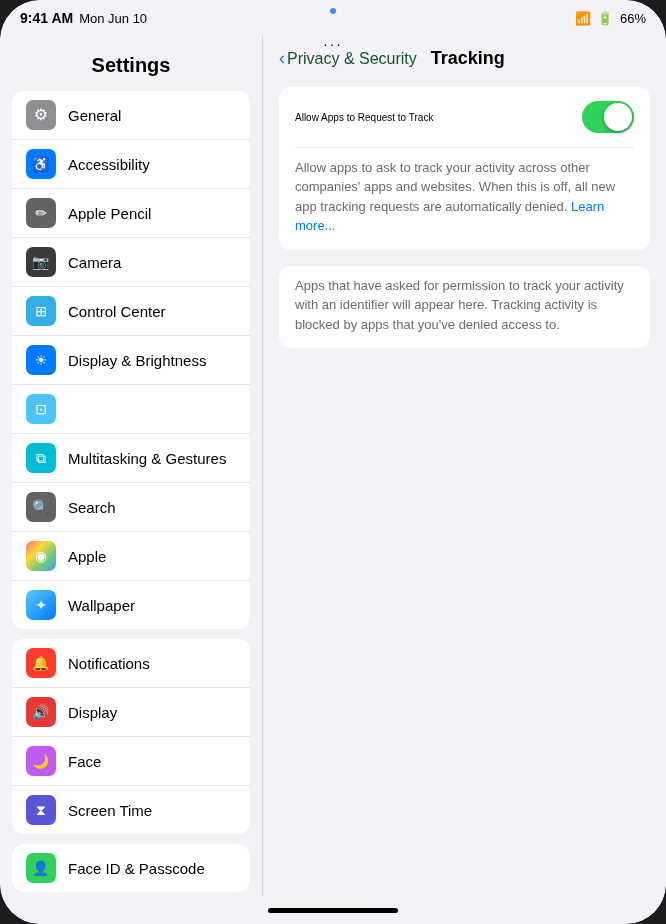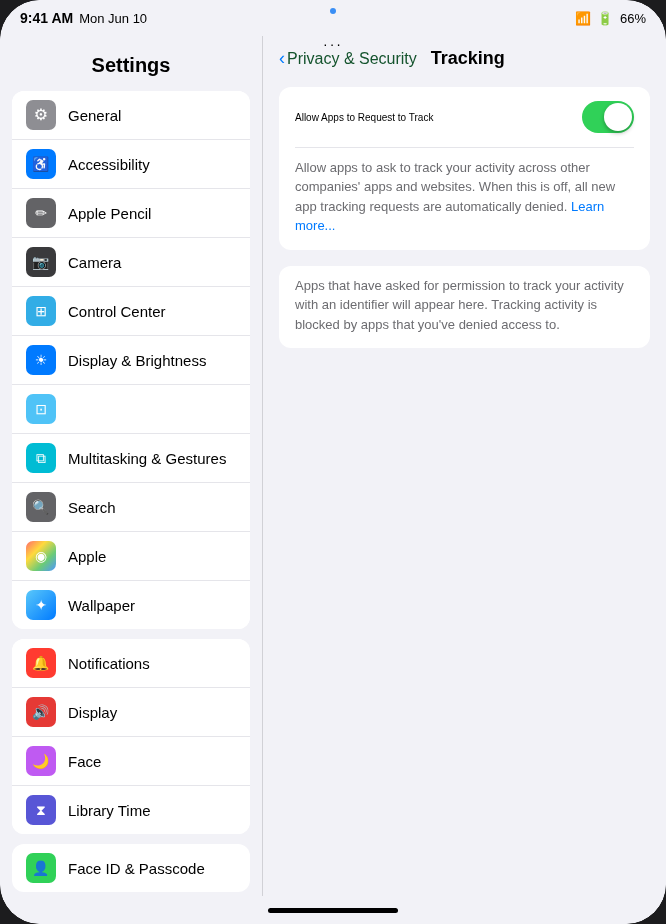--- a/index.html
+++ b/index.html
@@ -393,21 +393,21 @@
         <div class="sidebar-item">
           <div class="item-icon icon-purple">
               <span class="icon-symbol" style="font-size:14px;">🌙</span>
             </div>
           <span class="item-label">Face</span>
         </div>
         <div class="sidebar-item">
           <div class="item-icon icon-screen-time">
               <span class="icon-symbol" style="font-size:14px;">⧗</span>
             </div>
-          <span class="item-label">Library Time</span>
+          <span class="item-label">Screen Time</span>
         </div>
       </div>
 
       <div class="sidebar-section">
         <div class="sidebar-item">
           <div class="item-icon icon-face-id">
               <span class="icon-symbol" style="font-size:14px;">👤</span>
             </div>
           <span class="item-label">Face ID &amp; Passcode</span>
         </div>

